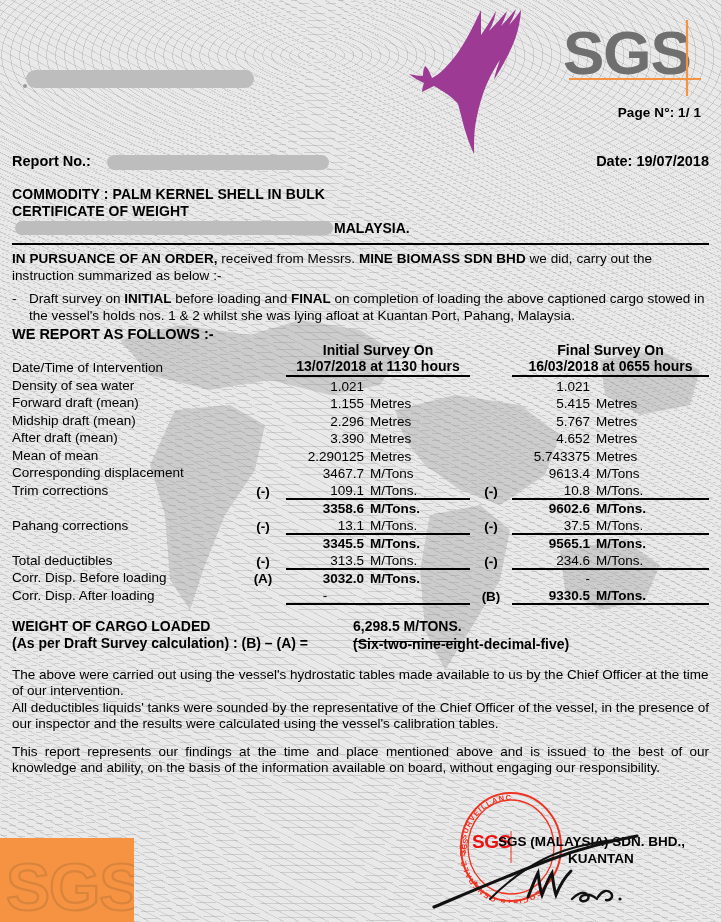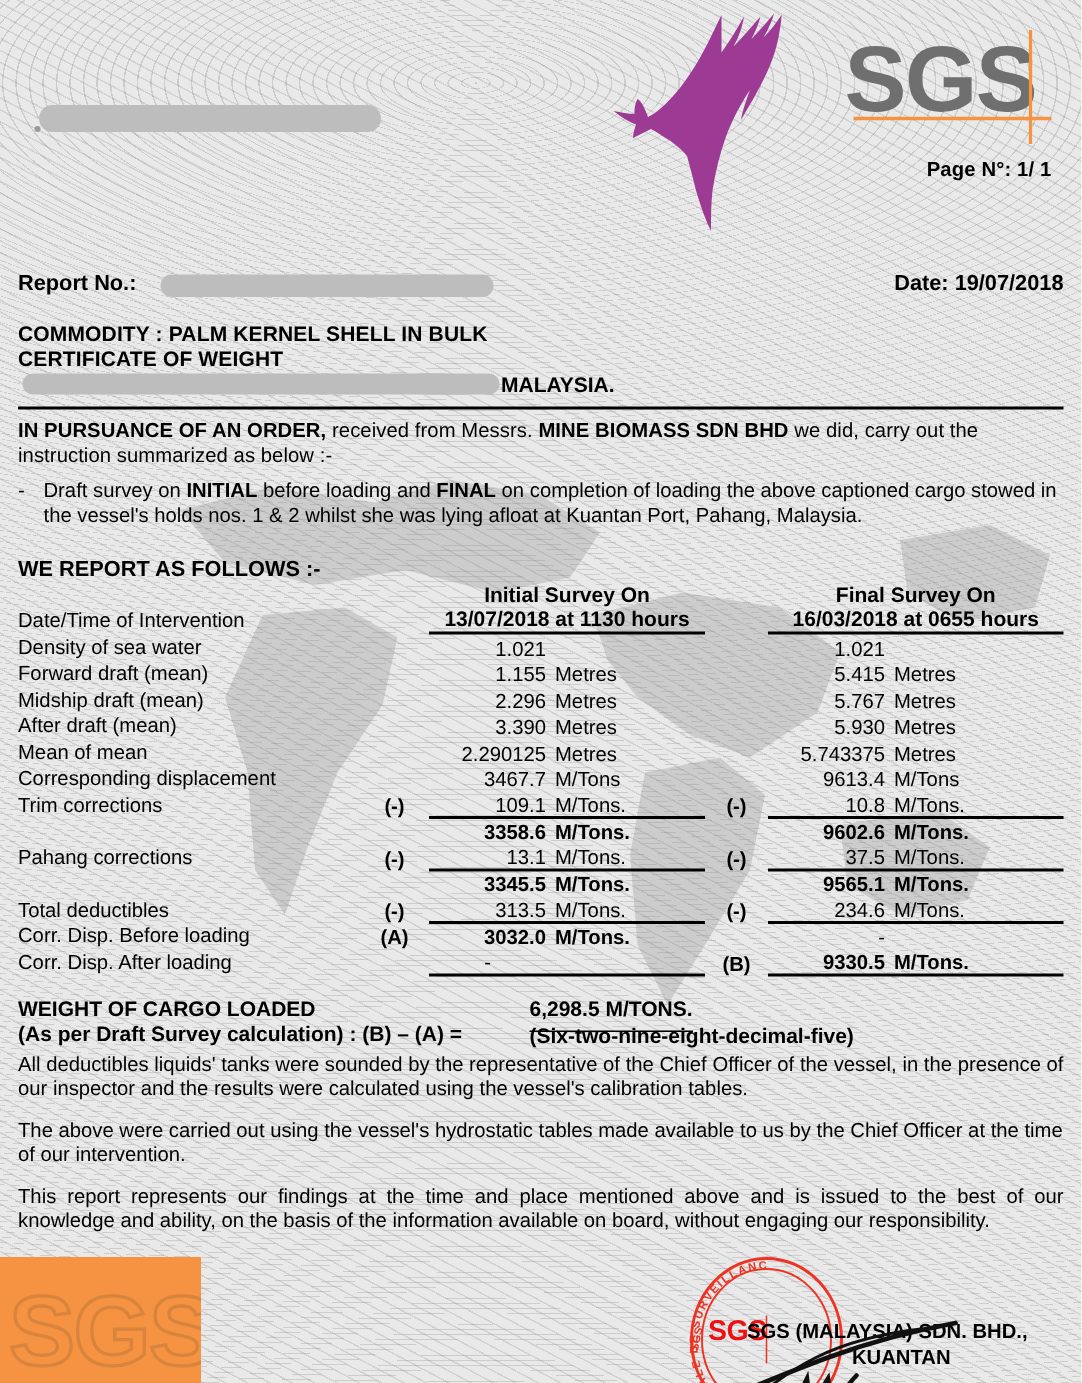--- a/index.html
+++ b/index.html
@@ -107,21 +107,20 @@
     top: 105px;
     font-size: 13.5px;
     font-weight: bold;
     letter-spacing: 0.1px;
     padding-left: 21px;
   }
   
   .report-row {
     position: relative;
     height: 30px;
-    margin-top: 28px;
   }
   #report-label {
     position: absolute;
     left: 0;
     top: 3px;
     font-size: 14.5px;
     font-weight: bold;
   }
   #redact-report {
     position: absolute;
@@ -175,21 +174,21 @@
     display: flex;
     margin-top: 7px;
     font-size: 13.5px;
     line-height: 16.5px;
   }
   .bullet-dash { width: 17px; flex: none; }
   
   .section-title {
     font-size: 14.5px;
     font-weight: bold;
-    margin-top: 20px;
+    margin-top: 2px;
     margin-bottom: 1px;
   }
   table.survey {
     border-collapse: collapse;
     width: 100%;
     font-size: 13.5px;
     line-height: 15px;
   }
   table.survey td { padding: 0; vertical-align: bottom; }
   .c-label  { width: 228px; white-space: nowrap; padding-bottom:1px !important;}
@@ -422,21 +421,21 @@
           <td class="c-sign2"></td>
           <td class="c-num2">5.767</td>
           <td class="c-unit2">Metres</td>
         </tr>
         <tr class="rowpad">
           <td class="c-label">After draft (mean)</td>
           <td class="c-sign1"></td>
           <td class="c-num1">3.390</td>
           <td class="c-unit1">Metres</td>
           <td class="c-sign2"></td>
-          <td class="c-num2">5.930</td>
+          <td class="c-num2">4.652</td>
           <td class="c-unit2">Metres</td>
         </tr>
         <tr class="rowpad">
           <td class="c-label">Mean of mean</td>
           <td class="c-sign1"></td>
           <td class="c-num1">2.290125</td>
           <td class="c-unit1">Metres</td>
           <td class="c-sign2"></td>
           <td class="c-num2">5.743375</td>
           <td class="c-unit2">Metres</td>
@@ -517,22 +516,22 @@
       </tbody>
     </table>
 
     <div class="cargo">
       <span id="cargo-l1">WEIGHT OF CARGO LOADED</span>
       <span id="cargo-l2">(As per Draft Survey calculation) : (B) – (A) =</span>
       <span id="cargo-v1">6,298.5 M/TONS.</span>
       <span id="cargo-v2">(Six-two-nine-eight-decimal-five)</span>
     </div>
 
+    <div class="foot">The above were carried out using the vessel's hydrostatic tables made available to us by the Chief Officer at the time of our intervention.</div>
     <div class="foot justify" style="margin-top:0">All deductibles liquids' tanks were sounded by the representative of the Chief Officer of the vessel, in the presence of our inspector and the results were calculated using the vessel's calibration tables.</div>
-    <div class="foot">The above were carried out using the vessel's hydrostatic tables made available to us by the Chief Officer at the time of our intervention.</div>
     <div class="foot justify">This report represents our findings at the time and place mentioned above and is issued to the best of our knowledge and ability, on the basis of the information available on board, without engaging our responsibility.</div>
 
     <div id="sig-area">
 
       <div id="stamp">
         <svg viewBox="0 0 118 112" xmlns="http://www.w3.org/2000/svg">
           <ellipse cx="59" cy="56" rx="50" ry="54" fill="none" stroke="#ee3322" stroke-width="2"></ellipse>
           <ellipse cx="59" cy="56" rx="43" ry="47" fill="none" stroke="#ee3322" stroke-width="1.3"></ellipse>
           <defs>
             <path id="ringpath" d="M 59 9 A 46 50 0 1 1 58.9 9" fill="none"></path>

